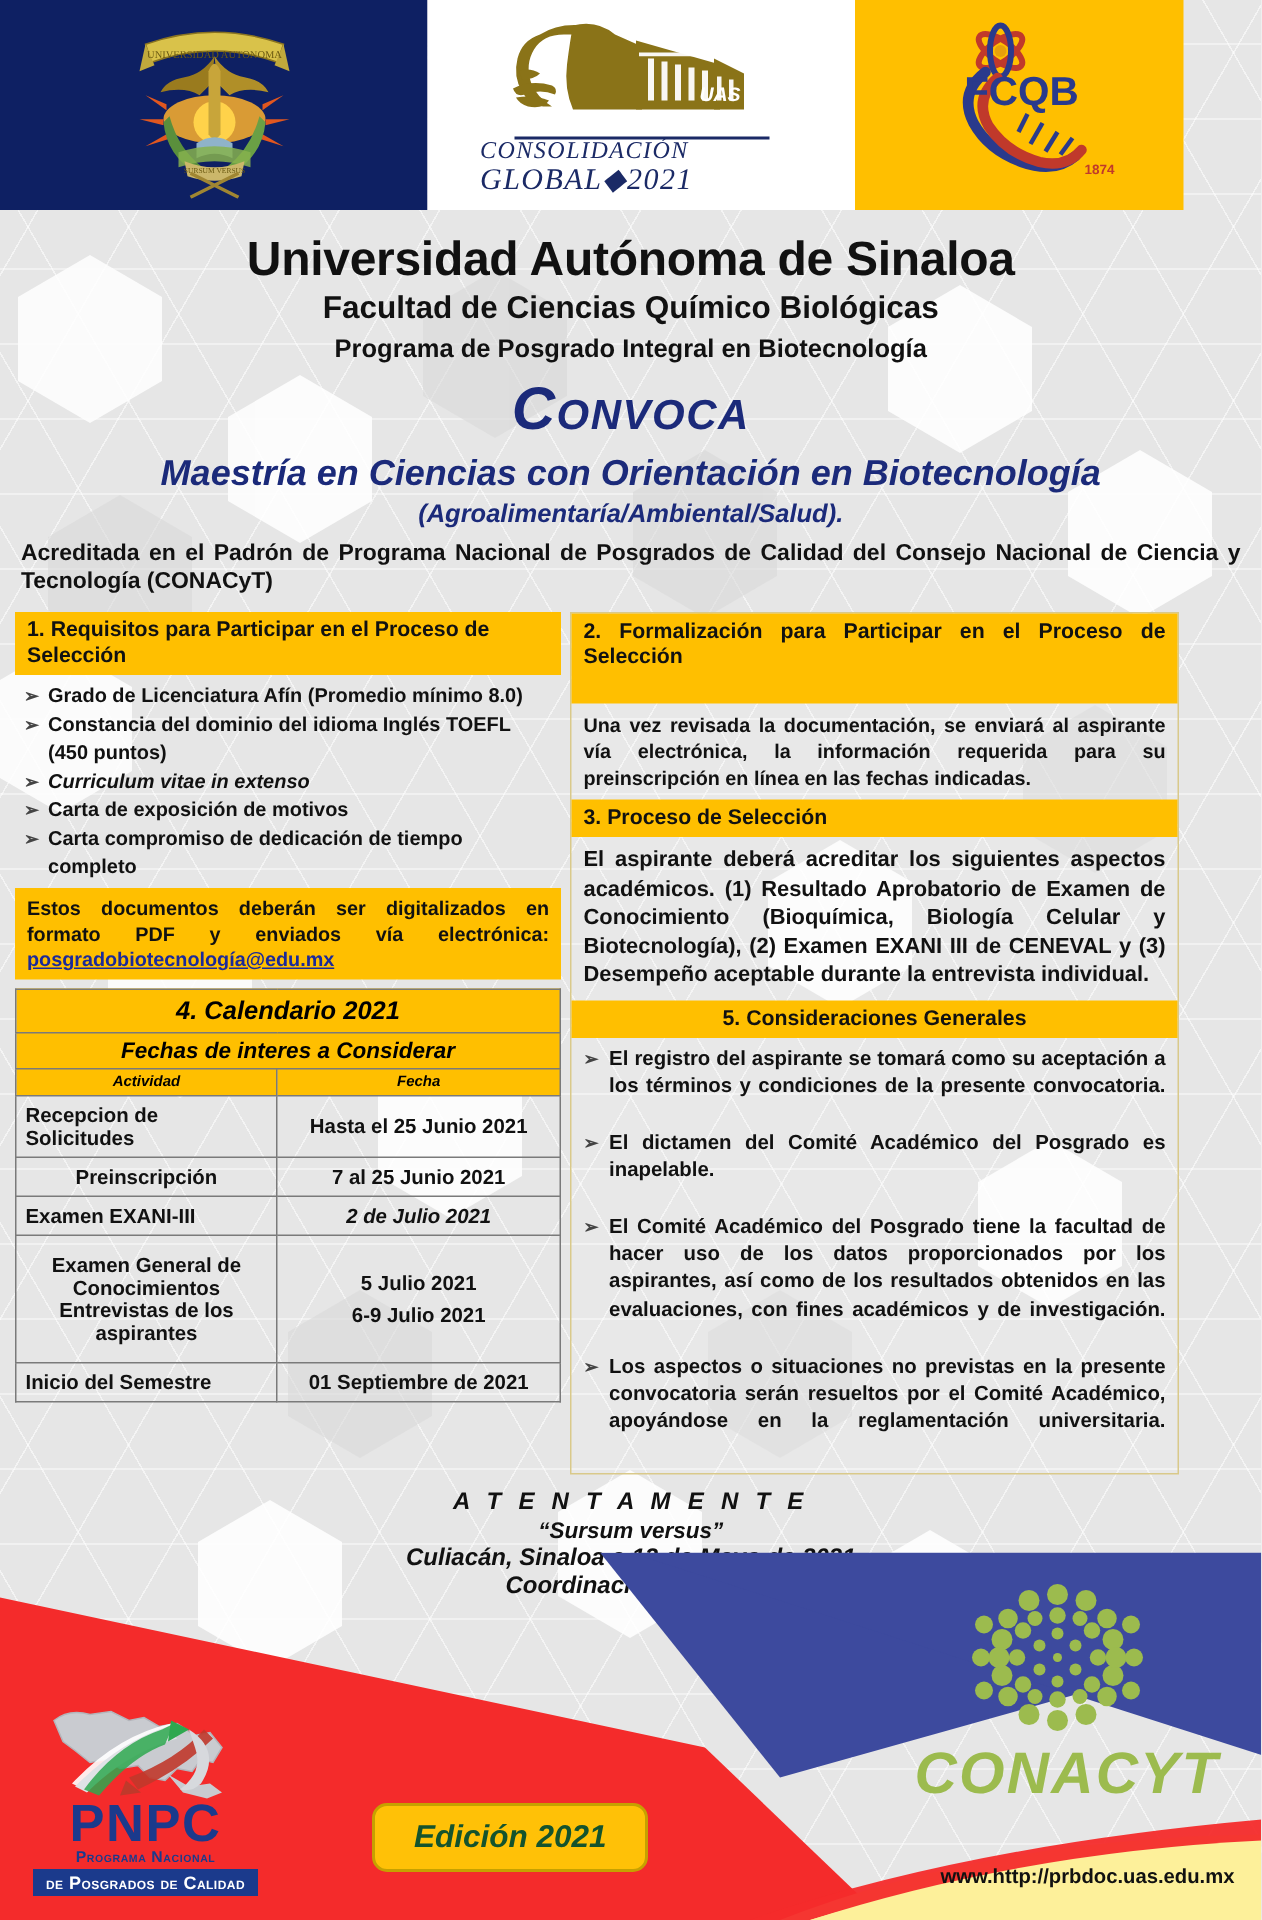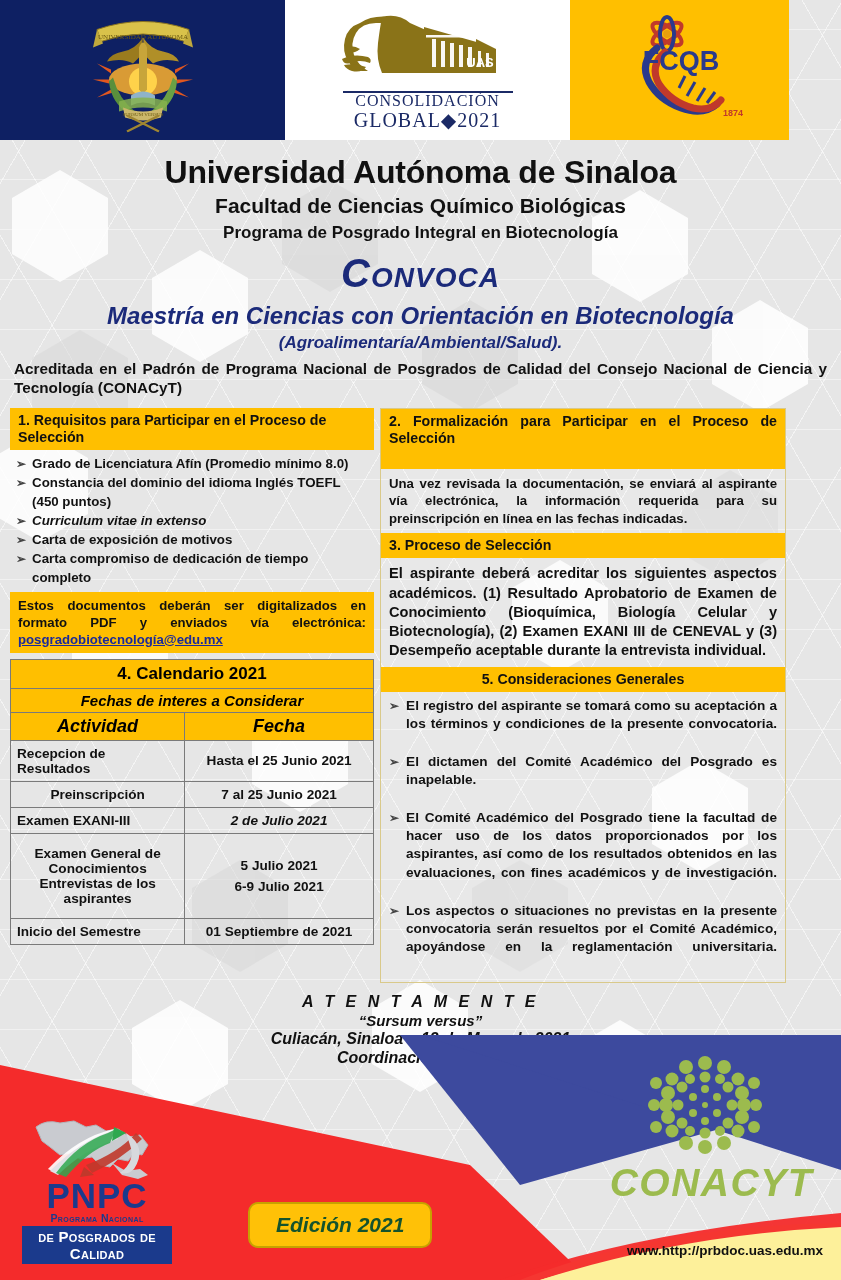--- a/index.html
+++ b/index.html
@@ -33,21 +33,21 @@
   
   .header { position: relative; z-index: 3; display: flex; height: 140px; width: 841px; }
   .hdr-left { width: 285px; background: #0e2063; position: relative; }
   .hdr-mid  { width: 285px; background: #ffffff; position: relative; display:flex; align-items:center; justify-content:center; }
   .hdr-right{ width: 219px; background: #ffbf00; position: relative; display:flex; align-items:center; justify-content:center;}
 
   
   .shield { position:absolute; left:50%; top:50%; transform:translate(-50%,-50%); width:120px; height:125px; }
 
   
-  .uaslogo { width: 215px; text-align:center; }
+  .uaslogo { width: 215px; text-align:left;font-style:italic; }
   .uas-art { height: 80px; position: relative; }
   .uas-line { height:2px; background:#1b2a66; width:170px; margin: 2px auto 0; }
   .uas-t1 { font-family:"Liberation Serif", serif; font-size:16px; letter-spacing:1px; color:#1b2a66; line-height:1.05; }
   .uas-t2 { font-family:"Liberation Serif", serif; font-size:20px; letter-spacing:1px; color:#1b2a66; font-weight:400; line-height:1.05; }
 
   
   .titles { position: relative; z-index: 3; text-align:center; padding-top: 14px; }
   .t-univ { font-size: 32px; font-weight: bold; color:#111; letter-spacing:-0.2px; }
   .t-fac  { font-size: 21px; font-weight: bold; color:#111; margin-top: 3px; }
   .t-prog { font-size: 17px; font-weight: bold; color:#111; margin-top: 5px; }
@@ -76,23 +76,23 @@
   .reqlist { padding: 5px 6px 4px 6px; }
   .reqlist li { list-style:none; font-size:13.3px; font-weight:bold; color:#111; line-height:1.42; display:flex; gap:6px; }
   .arw { color:#444; font-size:12px; line-height:1.5; }
   .ital { font-style: italic; }
 
   .pdfbox { background:#ffbf00; padding: 5px 8px; font-size:13.2px; font-weight:bold; color:#111; text-align:justify; line-height:1.3;}
   .mail { color:#1b2a9a; text-decoration: underline; }
 
   
   .cal { width:100%; border-collapse: collapse; margin-top: 6px; }
-  .cal .head1 td { background:#ffbf00; text-align:center; font-weight:bold; font-size:17px; padding:4px 0; border:1px solid #7a7a7a;}
+  .cal .head1 td { background:#ffbf00; text-align:center; font-weight:bold; font-size:17px; padding:4px 0; border:1px solid #7a7a7a;font-style:italic;}
   .cal .head2 td { background:#ffbf00; text-align:center; font-weight:bold; font-style:italic; font-size:15px; padding:3px 0; border:1px solid #7a7a7a;}
-  .cal .head3 td { background:#ffbf00; text-align:center; font-weight:bold; font-style:italic; font-size:18px; padding:3px 0; border:1px solid #7a7a7a;}
+  .cal .head3 td { background:#ffbf00; text-align:center; font-weight:bold; font-style:italic; font-size:10px; padding:3px 0; border:1px solid #7a7a7a;}
   .cal td.cell { border:1px solid #7a7a7a; font-size:13.6px; font-weight:bold; color:#111; padding:5px 6px; text-align:center; background: transparent;}
   .cal td.cell.left { text-align:left; }
   .cal td.cell.italic { font-style: italic; }
   .cal td.twoline { padding: 12px 6px; }
   .cal .dsplit { height:100%; }
   .cal .dsplit div { padding: 3px 0; }
 
   
   .rtext { padding: 6px 8px; font-size:13.2px; font-weight:bold; color:#111; text-align:justify; line-height:1.32; }
   .rtext.big { font-size:14.6px; }
@@ -108,21 +108,21 @@
   .atte .a3 { font-size:16px; font-weight:bold; font-style:italic; color:#111; margin-top:1px;}
   .atte .a4 { font-size:16px; font-weight:bold; font-style:italic; color:#111; margin-top:1px;}
 
   
   .footer { position:absolute; left:0; bottom:0; width:841px; height:245px; z-index:4; overflow:hidden; }
   .footer svg { display:block; }
   .pnpc { position:absolute; left:22px; bottom:16px; width:150px; text-align:center; z-index:6;}
   .pnpc .map { height:68px; position:relative; }
   .pnpc .p-main { font-family:"Liberation Sans", sans-serif; font-weight:bold; font-size:35px; color:#1b3a8c; letter-spacing:1px; line-height:0.95; }
   .pnpc .p-sub { font-size:10.5px; font-weight:bold; color:#1b3a8c; letter-spacing:0.4px; font-variant: small-caps;}
-  .pnpc .p-bar { background:#1b3a8c; color:#fff; font-size:15px; font-weight:bold; padding:2px 3px; margin-top:2px; letter-spacing:0.3px; font-variant: small-caps;}
+  .pnpc .p-bar { background:#1b3a8c; color:#fff; font-size:12px; font-weight:bold; padding:2px 3px; margin-top:2px; letter-spacing:0.3px; font-variant: small-caps;}
   .edicion {
     position:absolute; left:248px; bottom:32px; z-index:6;
     background:#ffc107; border:2px solid #c6a100; border-radius:10px;
     padding:9px 26px; font-size:21px; font-weight:bold; font-style:italic; color:#14532d;
   }
   .conacyt { position:absolute; right:28px; top:14px; width:215px; text-align:right; z-index:6; }
   .cny-dots { height:112px; position:relative; }
   .cny-word { font-size:39px; font-weight:bold; font-style:italic; color:#9cbb4e; letter-spacing:1.5px; }
   .url { position:absolute; right:18px; bottom:22px; z-index:7; font-size:13.5px; font-weight:bold; color:#111; }
 </style>
@@ -292,21 +292,21 @@
           <td colspan="2">4. Calendario 2021</td>
         </tr>
         <tr class="head2">
           <td colspan="2">Fechas de interes a Considerar</td>
         </tr>
         <tr class="head3">
           <td width="48%">Actividad</td>
           <td>Fecha</td>
         </tr>
         <tr>
-          <td class="cell left">Recepcion de Resultados</td>
+          <td class="cell left">Recepcion de Solicitudes</td>
           <td class="cell">Hasta el  25 Junio 2021</td>
         </tr>
         <tr>
           <td class="cell">Preinscripción</td>
           <td class="cell">7 al 25 Junio 2021</td>
         </tr>
         <tr>
           <td class="cell left">Examen EXANI-III</td>
           <td class="cell italic">2 de Julio 2021</td>
         </tr>

